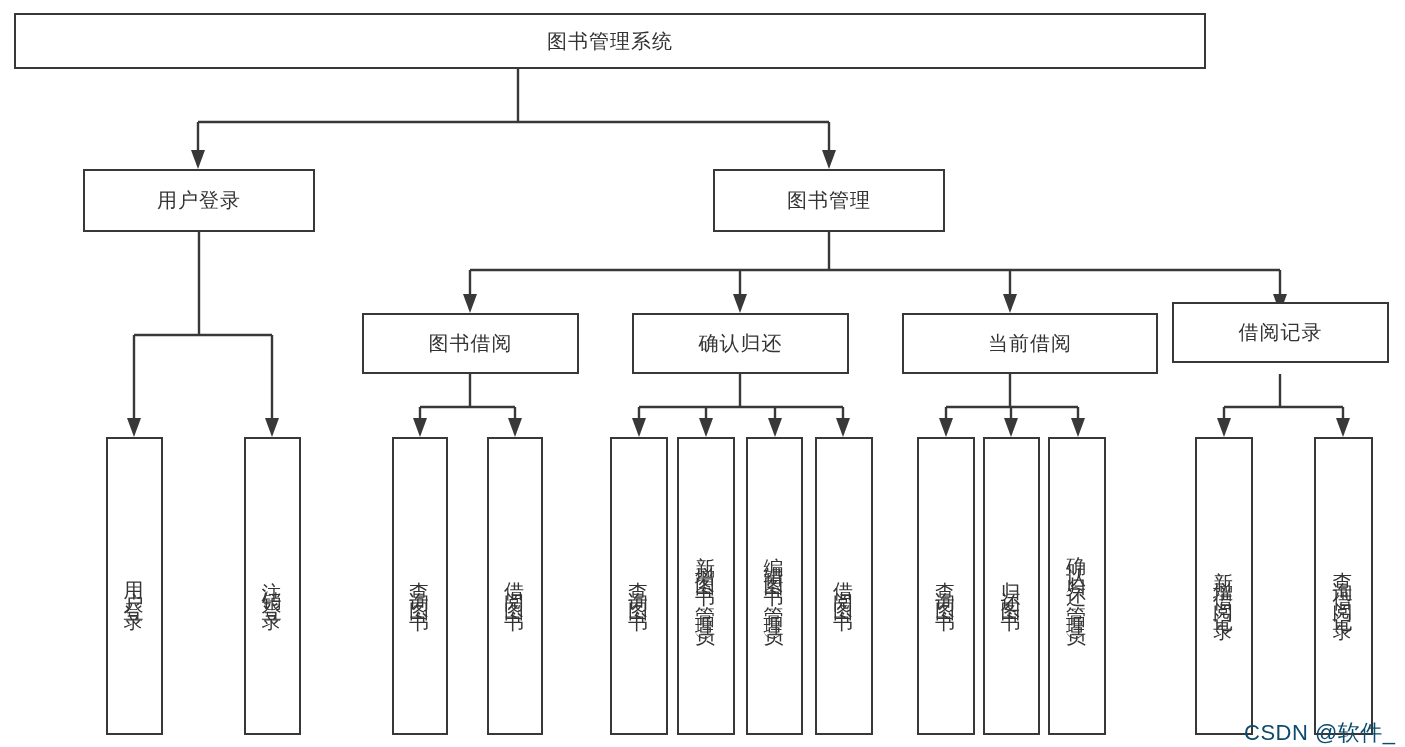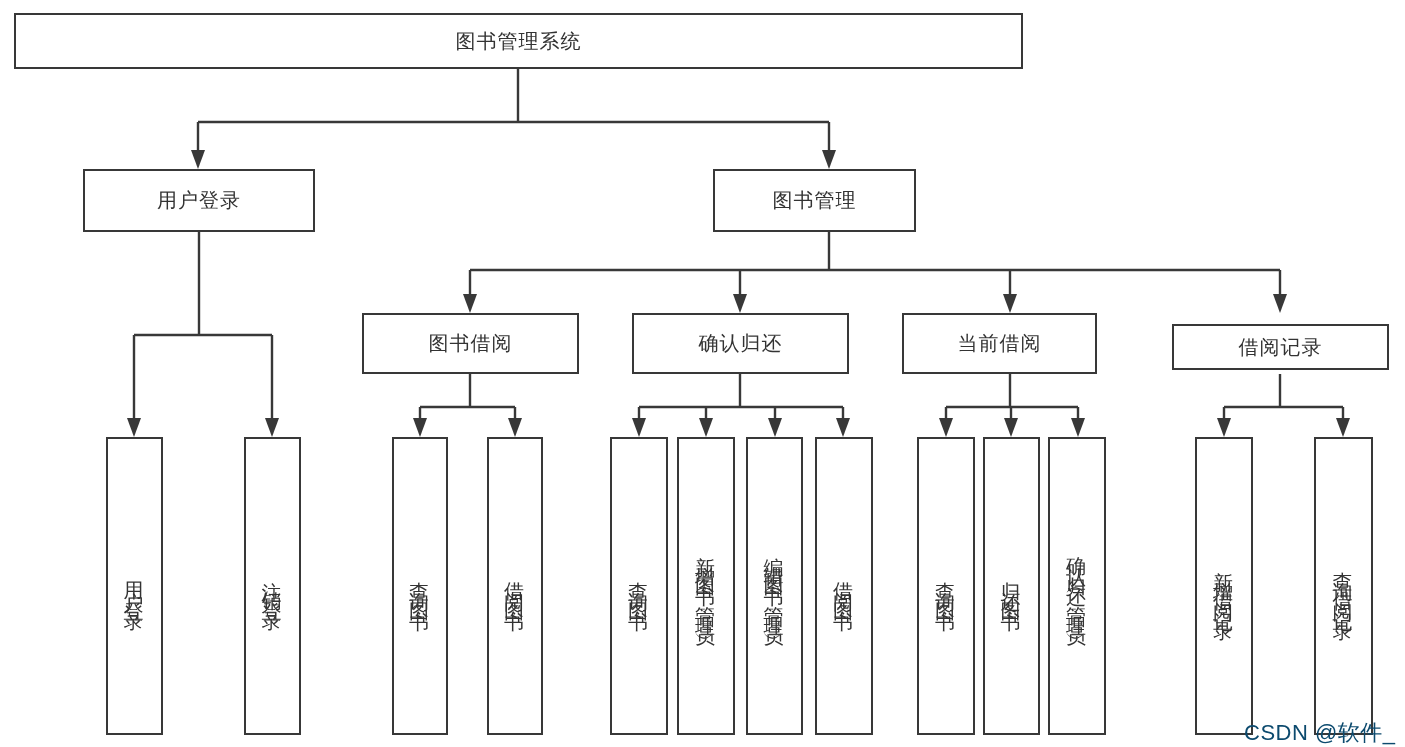--- a/index.html
+++ b/index.html
@@ -72,29 +72,29 @@
       <polygon points="836,418 850,418 843,437" fill="#383838"></polygon>
       <path d="M1010,374 V407 M946,407 H1078 M946,407 V422 M1011,407 V422 M1078,407 V422" fill="none" stroke="#383838" stroke-width="2.4"></path>
       <polygon points="939,418 953,418 946,437" fill="#383838"></polygon>
       <polygon points="1004,418 1018,418 1011,437" fill="#383838"></polygon>
       <polygon points="1071,418 1085,418 1078,437" fill="#383838"></polygon>
       <path d="M1280,374 V407 M1224,407 H1343 M1224,407 V422 M1343,407 V422" fill="none" stroke="#383838" stroke-width="2.4"></path>
       <polygon points="1217,418 1231,418 1224,437" fill="#383838"></polygon>
       <polygon points="1336,418 1350,418 1343,437" fill="#383838"></polygon>
     </svg>
 
-  <div class="box h" style="left:14px;top:13px;width:1009px;height:56px">图书管理系统</div>
+  <div class="box h" style="left:14px;top:13px;width:1192px;height:56px">图书管理系统</div>
 
   <div class="box h" style="left:83px;top:169px;width:232px;height:63px">用户登录</div>
-  <div class="box h" style="left:713px;top:169px;width:203px;height:63px">图书管理</div>
+  <div class="box h" style="left:713px;top:169px;width:232px;height:63px">图书管理</div>
 
   <div class="box h" style="left:362px;top:313px;width:217px;height:61px">图书借阅</div>
   <div class="box h" style="left:632px;top:313px;width:217px;height:61px">确认归还</div>
-  <div class="box h" style="left:902px;top:313px;width:195px;height:61px">当前借阅</div>
-  <div class="box h" style="left:1172px;top:324px;width:217px;height:46px">借阅记录</div>
+  <div class="box h" style="left:902px;top:313px;width:256px;height:61px">当前借阅</div>
+  <div class="box h" style="left:1172px;top:302px;width:217px;height:61px">借阅记录</div>
 
   <div class="box v" style="left:106px;top:437px;width:57px;height:298px">用户登录</div>
   <div class="box v" style="left:244px;top:437px;width:57px;height:298px">注销登录</div>
 
   <div class="box v" style="left:392px;top:437px;width:56px;height:298px">查询图书</div>
   <div class="box v" style="left:487px;top:437px;width:56px;height:298px">借阅图书</div>
 
   <div class="box v" style="left:610px;top:437px;width:58px;height:298px">查询图书</div>
   <div class="box v" style="left:677px;top:437px;width:58px;height:298px">新增图书（管理员）</div>
   <div class="box v" style="left:746px;top:437px;width:57px;height:298px">编辑图书（管理员）</div>

